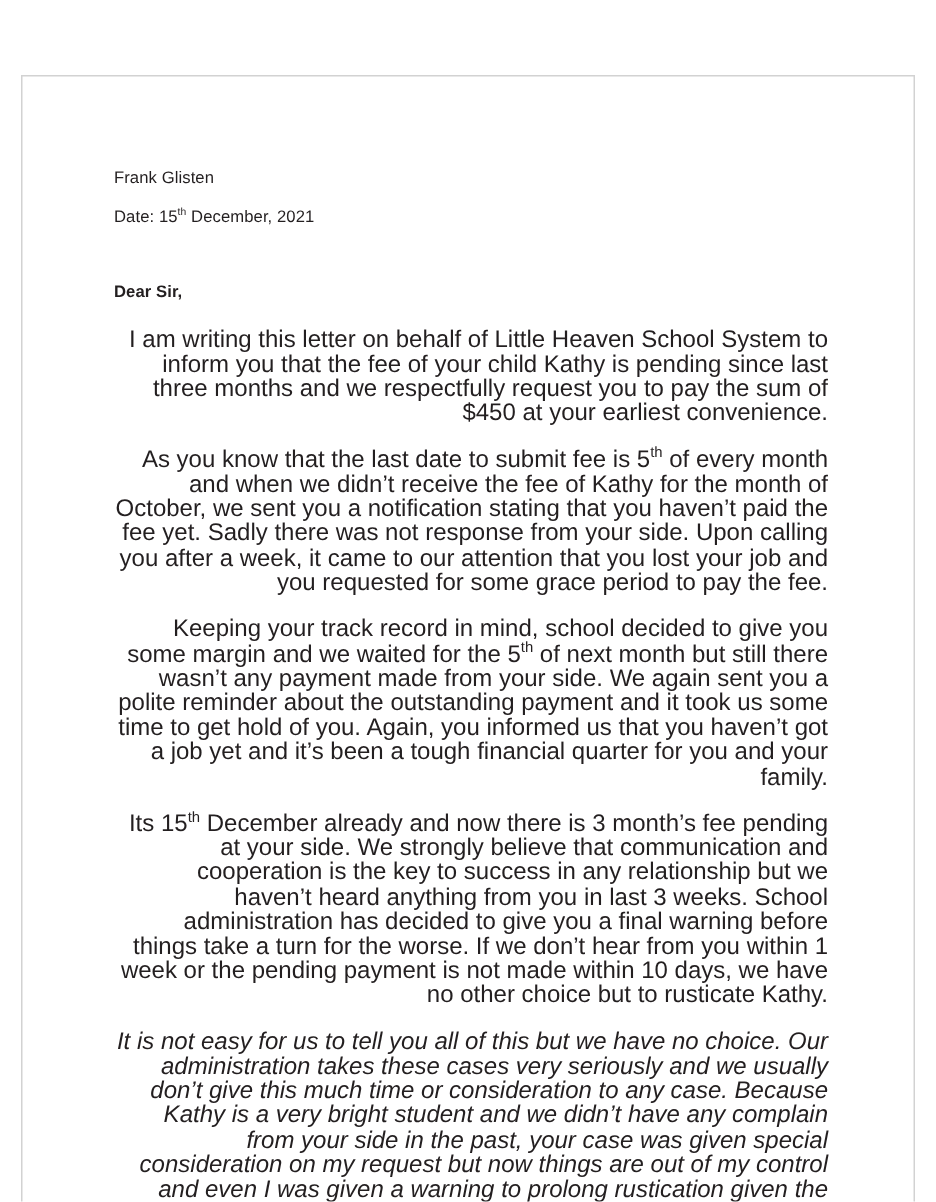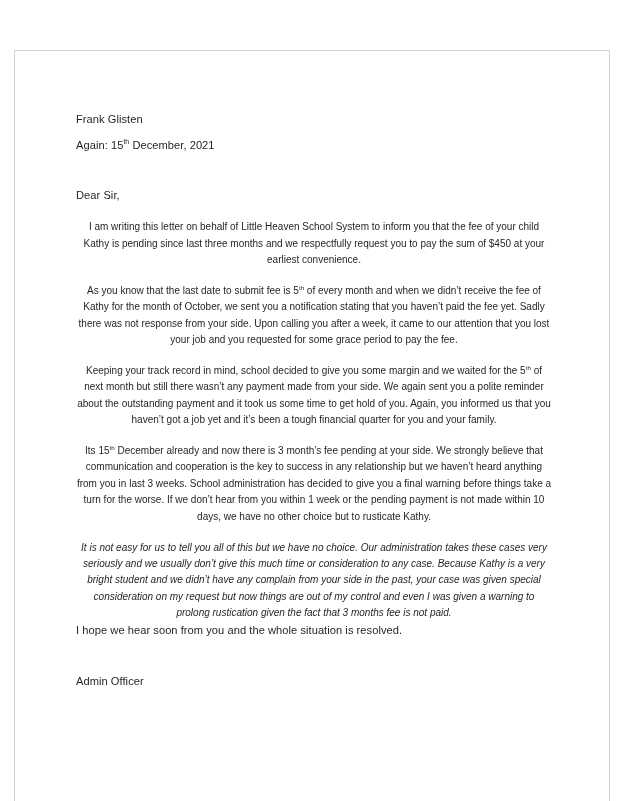--- a/index.html
+++ b/index.html
@@ -51,26 +51,27 @@
     margin: 0 0 9.5px 0;
   }
   .date-line {
     margin: 0 0 34px 0;
   }
   .subject-line {
     margin: 0 0 34px 0;
   }
   .salutation {
     margin: 0 0 16px 0;
+    font-weight: bold;
   }
   .para {
     margin: 0 0 14.5px 0;
-    font-size: 10px;
+    font-size: 16px;
     line-height: 16.4px;
-    text-align: center;
+    text-align: right;
   }
   .para:last-of-type {
     margin-bottom: 0;
     font-style: italic;
   }
   .closing-hope {
     margin: 0 0 35px 0;
   }
   .regards {
     margin: 0 0 35px 0;
@@ -90,21 +91,21 @@
 </head>
 <body>
 
 <div class="page-canvas">
   <div class="page-sheet">
     <div class="doc-body">
 
       <div class="line-block sender-name">Frank Glisten</div>
 
       <div class="line-block date-line">
-        <span>Again: </span><span>15</span><sup>th</sup><span> December, 2021</span>
+        <span>Date: </span><span>15</span><sup>th</sup><span> December, 2021</span>
       </div>
 
 
       <div class="line-block salutation">Dear Sir,</div>
 
       <p class="para">
         <span>I am writing this letter on behalf of Little Heaven School System to inform you that the fee of your child Kathy is pending since last three months and we respectfully request you to pay the sum of $450 at your earliest convenience.</span>
       </p>
 
       <p class="para">

